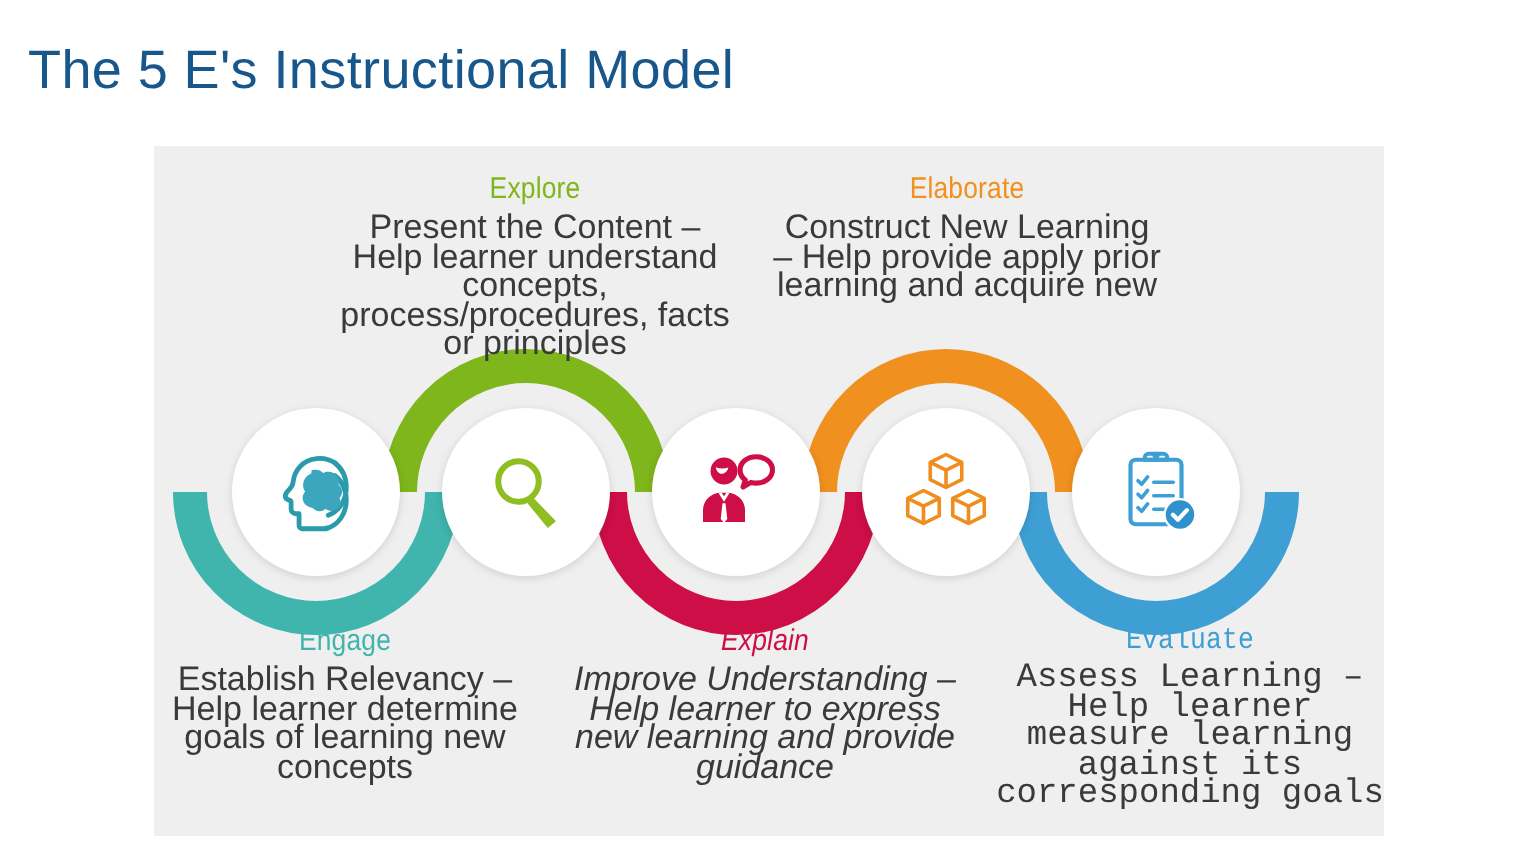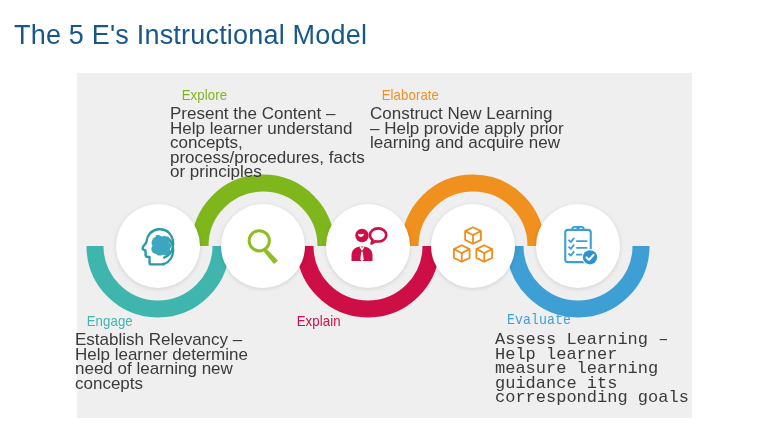--- a/index.html
+++ b/index.html
@@ -82,42 +82,43 @@
   
   #circle-engage   { left: 39px;  top: 131px; }
   #circle-explore  { left: 144px; top: 131px; }
   #circle-explain  { left: 249px; top: 131px; }
   #circle-elaborate{ left: 354px; top: 131px; }
   #circle-evaluate { left: 459px; top: 131px; }
 
   
   .label-block {
     position: absolute;
+    text-align: center;
   }
   .stage-name {
     font-size: 15px;
     line-height: 19px;
     font-weight: normal;
     font-stretch: condensed;
     letter-spacing: 0.1px;
     margin-bottom: 3px;
     transform: scaleX(0.88);
   }
   .stage-desc {
     font-size: 17px;
     line-height: 14.5px;
     color: #3a3a3a;
   }
 
   
   #block-explore  { left: 93px;  top: 12px;  width: 195px; }
-  #block-elaborate{ left: 293px; top: 12px;  width: 195px; }
+  #block-elaborate{ left: 309px; top: 12px;  width: 195px; }
   
   #block-engage   { left: -2px;  top: 238px; width: 195px; }
-  #block-explain  { left: 208px; top: 238px; width: 195px; }
+  #block-explain  { left: 208px; top: 238px; width: 195px; font-style: italic; }
   #block-evaluate { left: 418px; top: 238px; width: 200px; font-family: Liberation Mono, monospace; }
 </style>
 </head>
 <body>
 
 <div id="slide">
 
   <div id="page-title">The 5 E's Instructional Model</div>
 
   <div id="content-panel"></div>
@@ -219,27 +220,28 @@
       <div class="stage-desc">Present the Content – Help learner understand concepts, process/procedures, facts or principles</div>
     </div>
 
     <div class="label-block" id="block-elaborate">
       <div class="stage-name" style="color:#f0901e">Elaborate</div>
       <div class="stage-desc">Construct New Learning – Help provide apply prior learning and acquire new</div>
     </div>
 
     <div class="label-block" id="block-engage">
       <div class="stage-name" style="color:#3fb5ad">Engage</div>
-      <div class="stage-desc">Establish Relevancy – Help learner determine need of learning new concepts</div>
+      <div class="stage-desc">Establish Relevancy – Help learner determine goals of learning new concepts</div>
     </div>
 
     <div class="label-block" id="block-explain">
       <div class="stage-name" style="color:#ce0e46">Explain</div>
+      <div class="stage-desc">Improve Understanding – Help learner to express new learning and provide guidance</div>
     </div>
 
     <div class="label-block" id="block-evaluate">
       <div class="stage-name" style="color:#3e9fd4">Evaluate</div>
-      <div class="stage-desc">Assess Learning – Help learner measure learning guidance its corresponding goals</div>
+      <div class="stage-desc">Assess Learning – Help learner measure learning against its corresponding goals</div>
     </div>
 
   </div>
 
 </div>
 
 </body></html>

